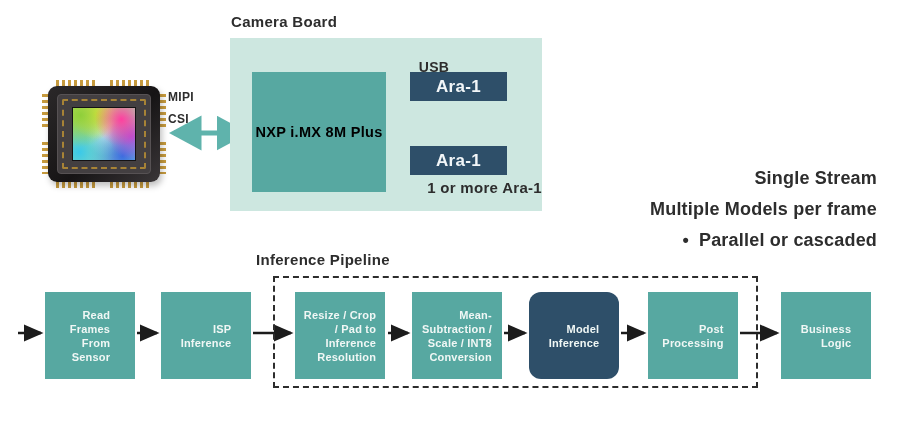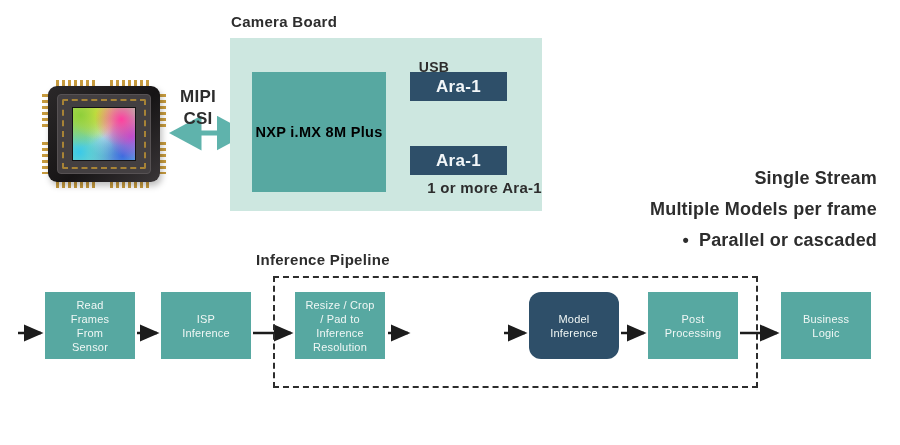--- a/index.html
+++ b/index.html
@@ -34,21 +34,21 @@
         radial-gradient(circle at 12% 14%, #8fcf3a 0%, rgba(143,207,58,0) 45%),
         radial-gradient(circle at 38% 12%, #f4e93c 0%, rgba(244,233,60,0) 42%),
         radial-gradient(circle at 10% 85%, #39c9ea 0%, rgba(57,201,234,0) 50%),
         radial-gradient(circle at 80% 92%, #3a6de0 0%, rgba(58,109,224,0) 50%),
         radial-gradient(circle at 52% 55%, #eef6ec 0%, rgba(238,246,236,0) 45%),
         linear-gradient(135deg,#bfe36a 0%,#8fd8e0 100%);
       border:1px solid #141214; }
 
   
   .lbl { position:absolute; z-index:3; white-space:pre-line; }
-  .mipi { left:168px; top:86px; width:60px; text-align:center; font-size:17px; font-weight:600; letter-spacing:.3px; line-height:22px; }
+  .mipi { left:168px; top:86px; width:60px; font-size:12px; font-weight:600; letter-spacing:.3px; line-height:22px; }
   .cb-title { left:231px; top:13px; font-size:15px; font-weight:600; letter-spacing:.3px; }
   .usb { left:412px; top:59px; width:44px; text-align:center; font-size:14px; font-weight:600; letter-spacing:.3px; }
   .ara-caption { left:400px; top:179px; width:142px; text-align:right; font-size:15px; font-weight:600; letter-spacing:.3px; }
   .pipe-title { left:256px; top:251px; font-size:15px; font-weight:600; letter-spacing:.3px; }
 
   
   .cb-rect { position:absolute; left:230px; top:38px; width:312px; height:173px; background:#cde7e0; z-index:1; }
   .soc-box { position:absolute; left:252px; top:72px; width:134px; height:120px; background:#57a8a1; z-index:2;
              display:flex; align-items:center; justify-content:center;
              color:#000000; font-size:14.5px; font-weight:600; letter-spacing:.3px; text-align:center; }
@@ -59,23 +59,23 @@
 
   
   .notes { position:absolute; left:650px; top:168px; z-index:3; font-size:18px; font-weight:600; letter-spacing:.2px;text-align:right; }
   .notes .nline { margin-bottom:10px; }
   .notes .bullet-line { padding-left:22px; }
   .notes .bullet-dot { margin-right:10px; }
 
   
   .dashed-rect { position:absolute; left:273px; top:276px; width:485px; height:112px;
                  border:2px dashed #2d2d2d; z-index:1; background:transparent; }
-  .stage { position:absolute; top:292px; width:90px; height:67px; z-index:2;
-           display:flex; align-items:center; justify-content:center; text-align:center;
-           color:#f0f7f5; font-size:11px; font-weight:400; letter-spacing:.2px; line-height:14px; white-space:pre-line; }
+  .stage { position:absolute; top:292px; width:90px; height:87px; z-index:2;
+           display:flex; align-items:center; justify-content:center; text-align:right;
+           color:#f0f7f5; font-size:11px; font-weight:700; letter-spacing:.2px; line-height:14px; white-space:pre-line; }
   .stage.teal { background:#57a8a1; }
   .stage.dark { background:#2e4f69;border-radius:12px; }
   .s0 { left:45px; } .s1 { left:161px; } .s2 { left:295px; } .s3 { left:412px; }
   .s4 { left:529px; } .s5 { left:648px; } .s6 { left:781px; }
 </style>
 </head>
 <body>
 
 <div id="canvas">
 
@@ -143,20 +143,24 @@
   <div class="stage teal s0">Read
 Frames
 From
 Sensor</div>
   <div class="stage teal s1">ISP
 Inference</div>
   <div class="stage teal s2">Resize / Crop
 / Pad to
 Inference
 Resolution</div>
+  <div class="stage teal s3">Mean-
+Subtraction /
+Scale / INT8
+Conversion</div>
   <div class="stage dark s4">Model
 Inference</div>
   <div class="stage teal s5">Post
 Processing</div>
   <div class="stage teal s6">Business
 Logic</div>
 
 </div>
 
 </body></html>

